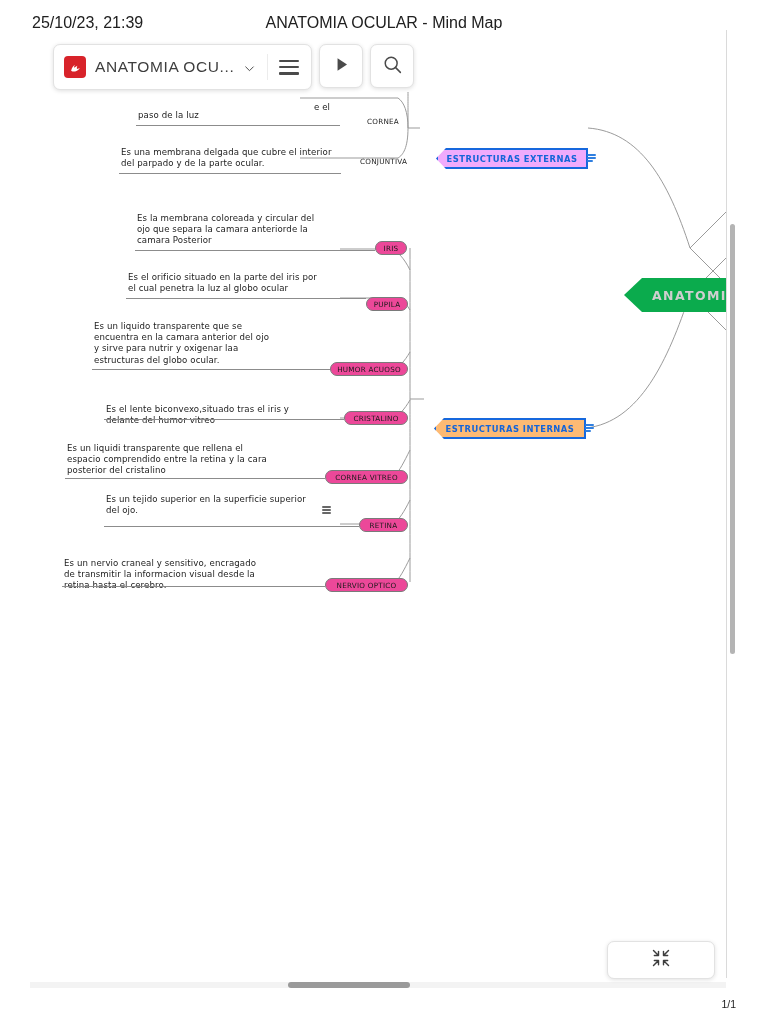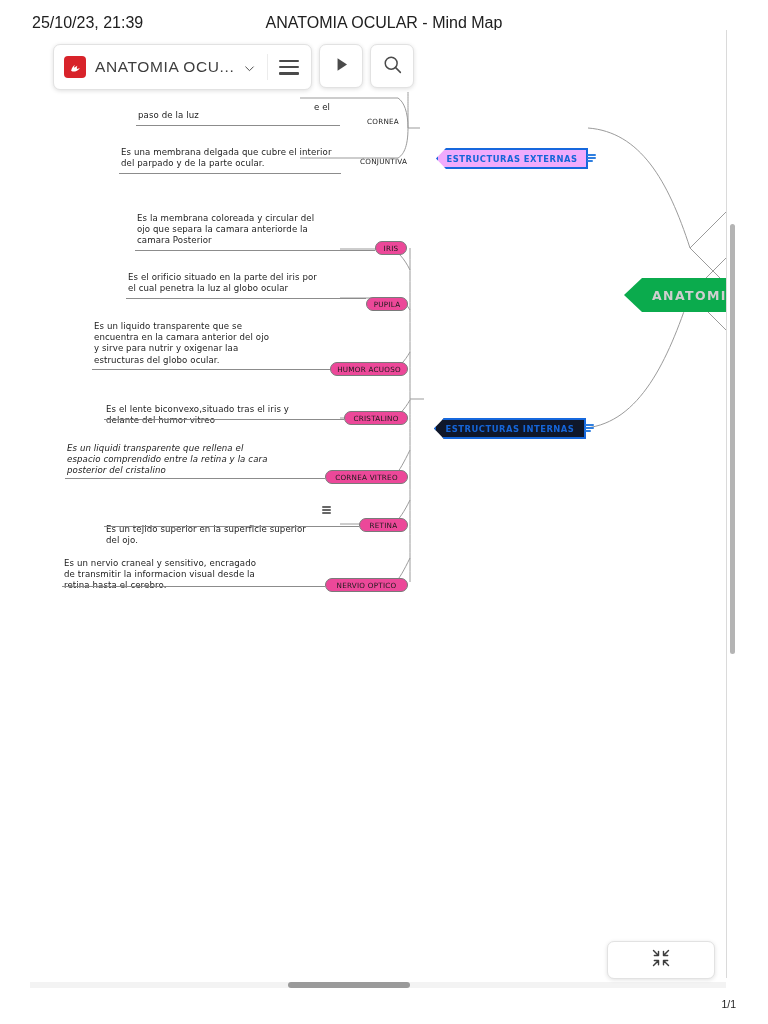--- a/index.html
+++ b/index.html
@@ -116,21 +116,21 @@
     font-family: "DejaVu Sans", sans-serif;
     font-size: 8.4px;
     font-weight: bold;
     letter-spacing: 0.5px;
     color: #1565d8;
     border: 2px solid #1668dd;
     clip-path: polygon(10px 0, 100% 0, 100% 100%, 10px 100%, 0 50%);
     white-space: nowrap;
   }
   .badge.pink  { background: #f0abfc; }
-  .badge.yellow{ background: #0f172a; }
+  .badge.yellow{ background: #fdba74; }
 
   .badge-note {
     position: absolute;
     width: 9px;
     height: 9px;
   }
   .badge-note i {
     display: block;
     height: 1.6px;
     background: #2f7fe0;
@@ -412,29 +412,29 @@
     </div>
 
     <div class="leaf">
       <div class="leaf-desc" style="left:106px; top:364px; width:210px;margin-top:10px;">Es el lente biconvexo,situado tras el iris y
 delante del humor vitreo</div>
       <div class="leaf-underline" style="left:104px; top:389px; width:240px;"></div>
       <div class="leaf-pill" style="left:344px; top:381px; width:64px;">CRISTALINO</div>
     </div>
 
     <div class="leaf">
-      <div class="leaf-desc" style="left:67px; top:413px; width:236px;font-style:italic;">Es un liquidi transparente que rellena el
+      <div class="leaf-desc" style="left:67px; top:413px; width:236px;">Es un liquidi transparente que rellena el
 espacio comprendido entre la retina y la cara
 posterior del cristalino</div>
       <div class="leaf-underline" style="left:65px; top:448px; width:260px;"></div>
       <div class="leaf-pill" style="left:325px; top:440px; width:83px;">CORNEA VITREO</div>
     </div>
 
     <div class="leaf">
-      <div class="leaf-desc" style="left:106px; top:494px; width:212px;">Es un tejido superior en la superficie superior
+      <div class="leaf-desc" style="left:106px; top:464px; width:212px;">Es un tejido superior en la superficie superior
 del ojo.</div>
       <div class="leaf-note" style="left:322px; top:476px;">
         <i></i>
           <i></i>
           <i></i>
       </div>
       <div class="leaf-underline" style="left:104px; top:496px; width:255px;"></div>
       <div class="leaf-pill" style="left:359px; top:488px; width:49px;">RETINA</div>
     </div>
 

